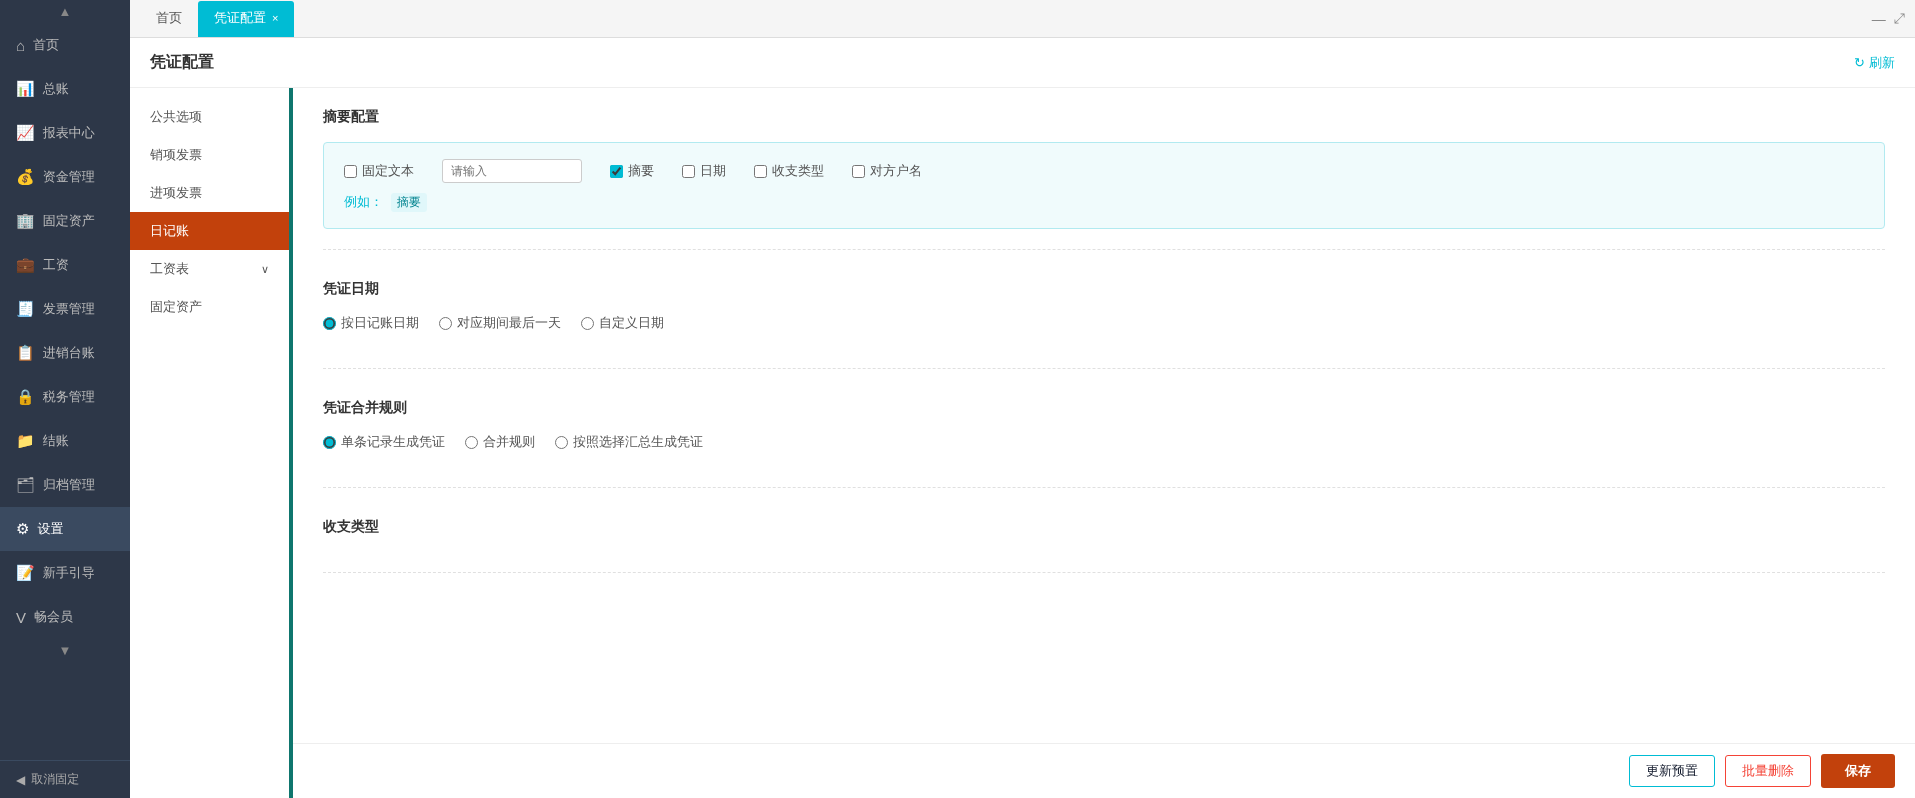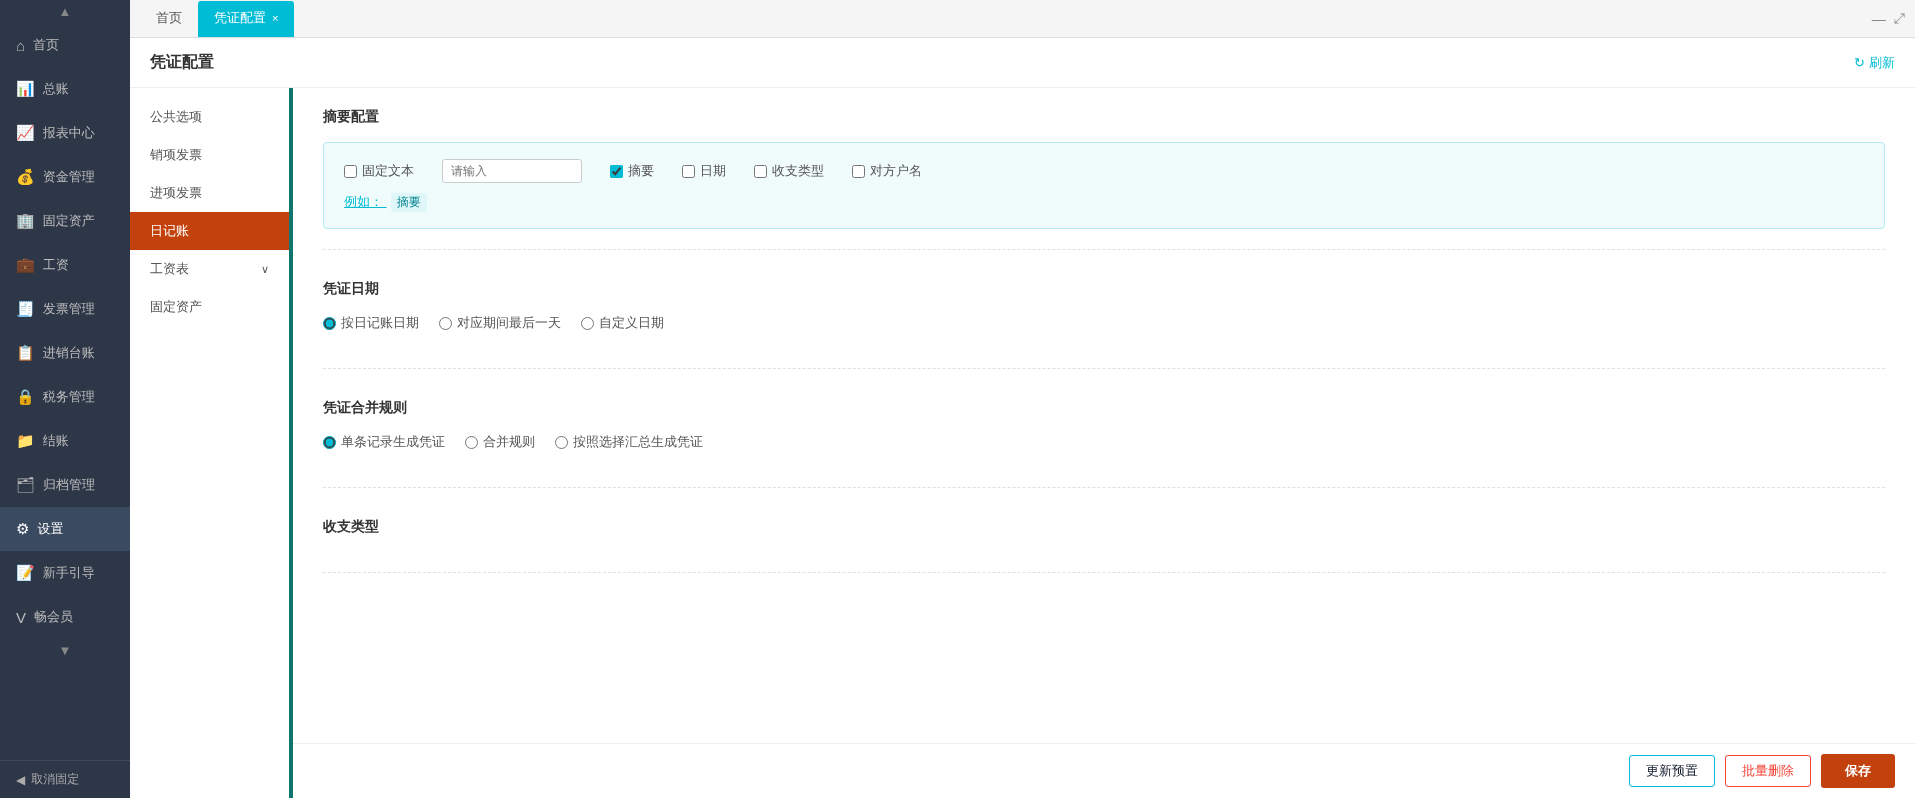--- a/index.html
+++ b/index.html
@@ -222,21 +222,20 @@
       padding: 4px 8px;
       font-size: 12px;
       color: #aaa;
       width: 140px;
       outline: none;
     }
     .abstract-example {
       color: #00bcd4;
       font-size: 13px;
       margin-top: 10px;
-      text-decoration: underline;
     }
     .example-tag {
       display: inline-block;
       background: #e0f7fa;
       color: #00838f;
       border-radius: 3px;
       padding: 1px 6px;
       margin-left: 4px;
       font-size: 12px;
     }

